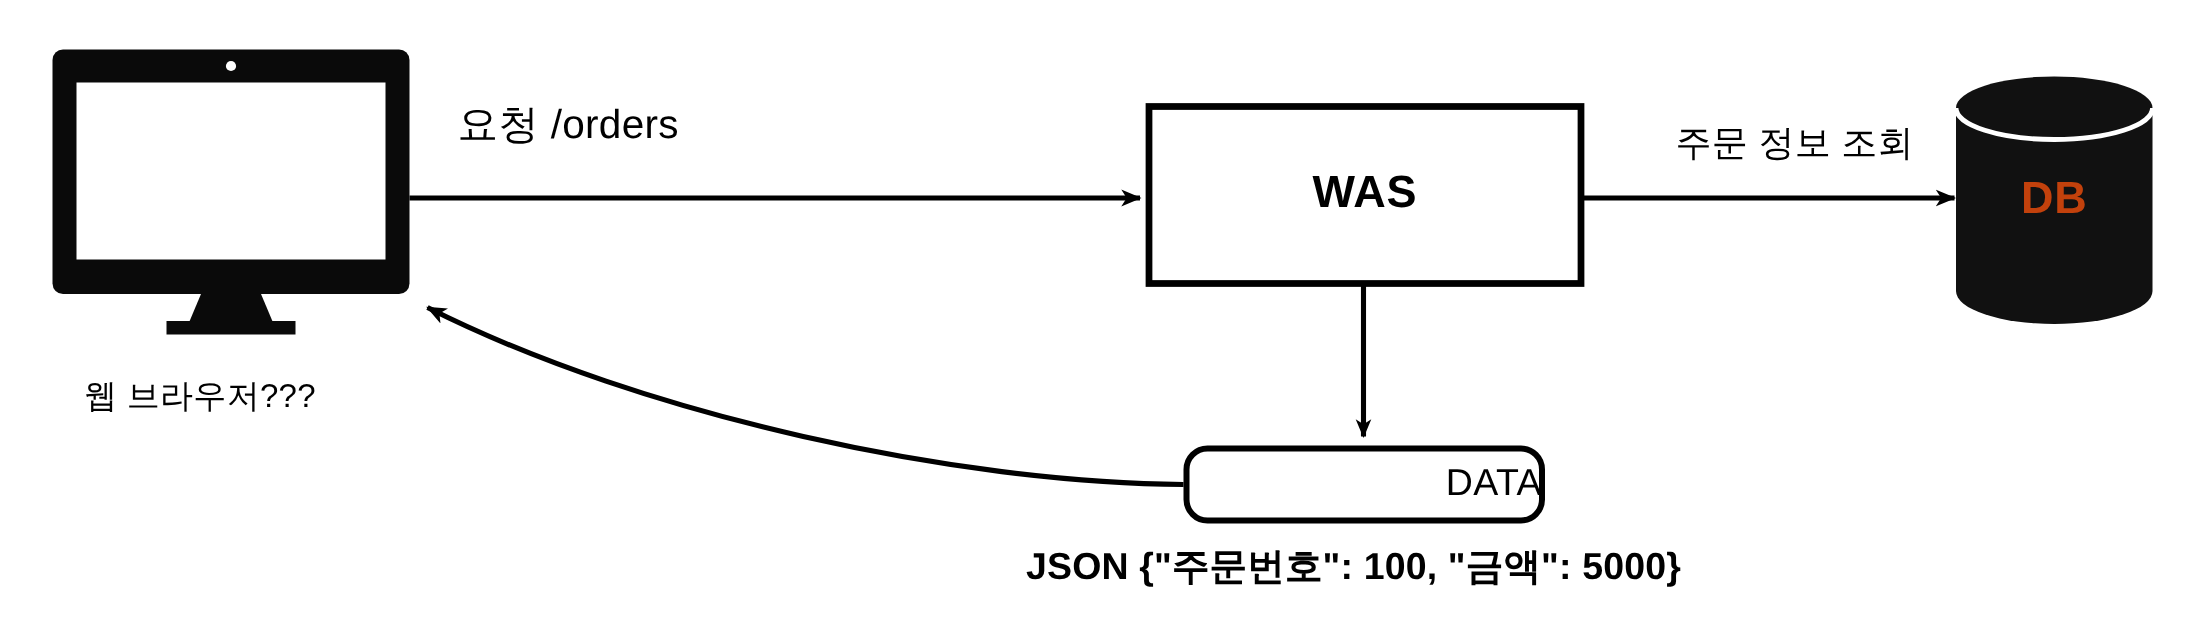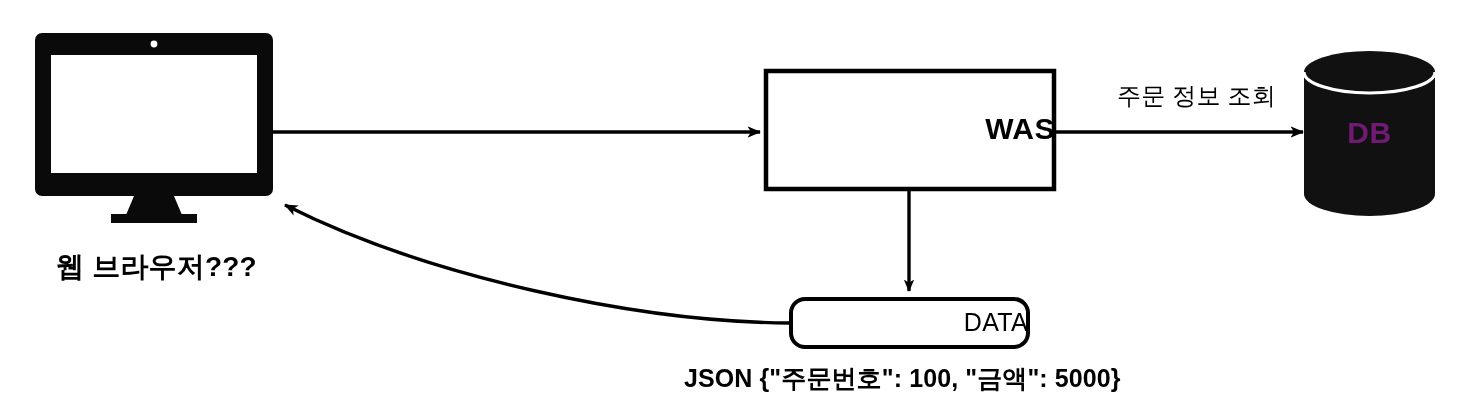--- a/index.html
+++ b/index.html
@@ -47,39 +47,39 @@
     top: 84px;
     font-size: 24px;
     font-weight: 400;
     letter-spacing: 0.2px;
     margin-left: 21px;
   }
   
   .label-browser {
     left: 56px;
     top: 253px;
-    font-size: 28px;
-    font-weight: 700;
+    font-size: 22px;
+    font-weight: 400;
     letter-spacing: 0.2px;
     text-align: center;
   }
   
   .label-json {
     left: 684px;
     top: 366px;
     font-size: 25px;
     font-weight: 700;
     letter-spacing: 0.1px;
   }
   
   .label-was {
     left: 765px;
     top: 114px;
     width: 290px;
-    text-align: right;
+    text-align: center;
     font-size: 30px;
     font-weight: 700;
     letter-spacing: 0.5px;
   }
   
   .label-data {
     left: 790px;
     top: 310px;
     width: 238px;
     text-align: right;
@@ -88,21 +88,21 @@
     letter-spacing: 0.3px;
   }
   
   .label-db {
     left: 1304px;
     top: 118px;
     width: 131px;
     text-align: center;
     font-size: 30px;
     font-weight: 700;
-    color: #701a75;
+    color: #c2410c;
     letter-spacing: 0.5px;
   }
 </style>
 </head>
 <body>
 
 <div id="diagram-root">
 
   <svg id="diagram-canvas" viewBox="0 0 1460 420" xmlns="http://www.w3.org/2000/svg">
 
@@ -158,20 +158,21 @@
     <g>
       <rect x="791" y="299" width="237" height="48" rx="14" ry="14" fill="#ffffff" stroke="#000000" stroke-width="4"></rect>
     </g>
 
     <g>
       <path d="M789,323 C640,322 430,278 285,205" fill="none" stroke="#000000" stroke-width="3.4" marker-end="url(#arrowFilled)"></path>
     </g>
 
   </svg>
 
+  <div class="txt label-request">요청 /orders</div>
 
   <div class="txt label-was">WAS</div>
 
   <div class="txt label-dbquery">주문 정보 조회</div>
 
   <div class="txt label-db">DB</div>
 
   <div class="txt label-browser">웹 브라우저???</div>
 
   <div class="txt label-data">DATA</div>

